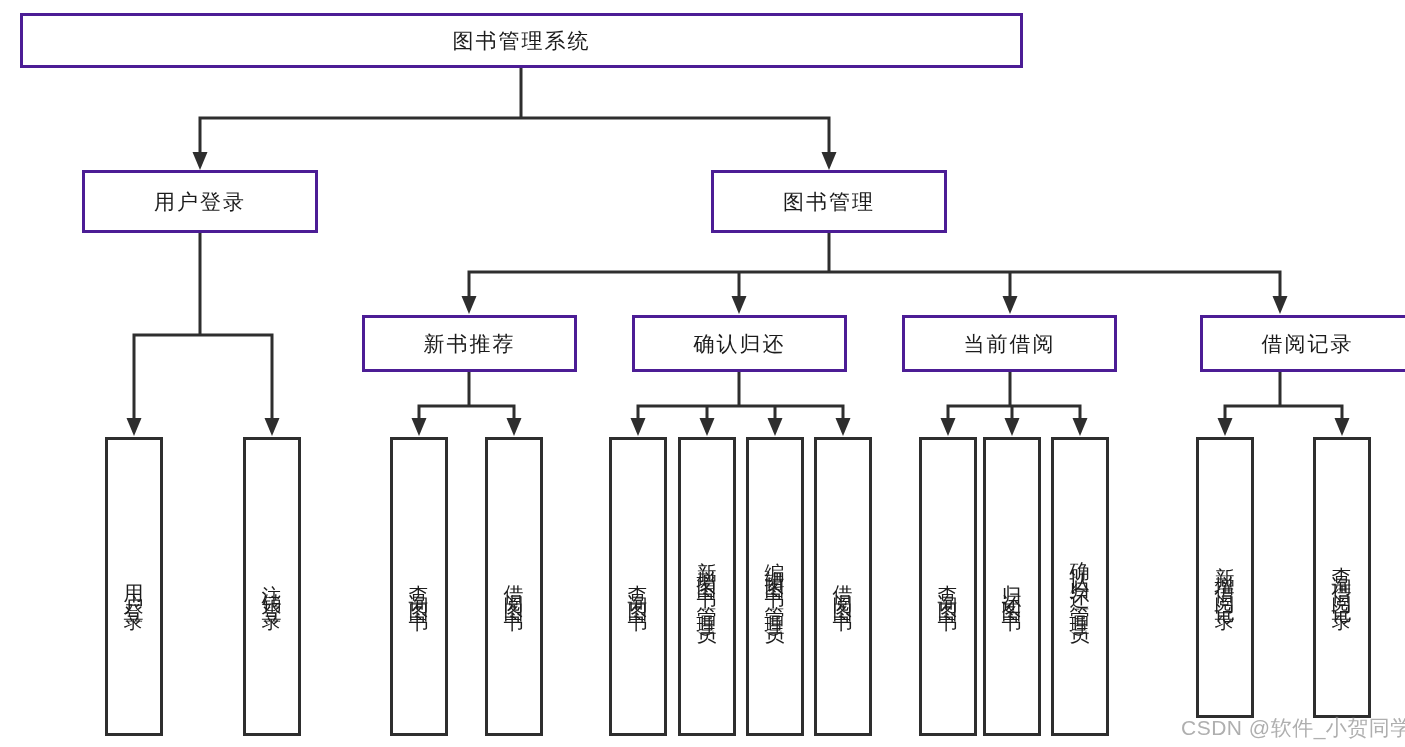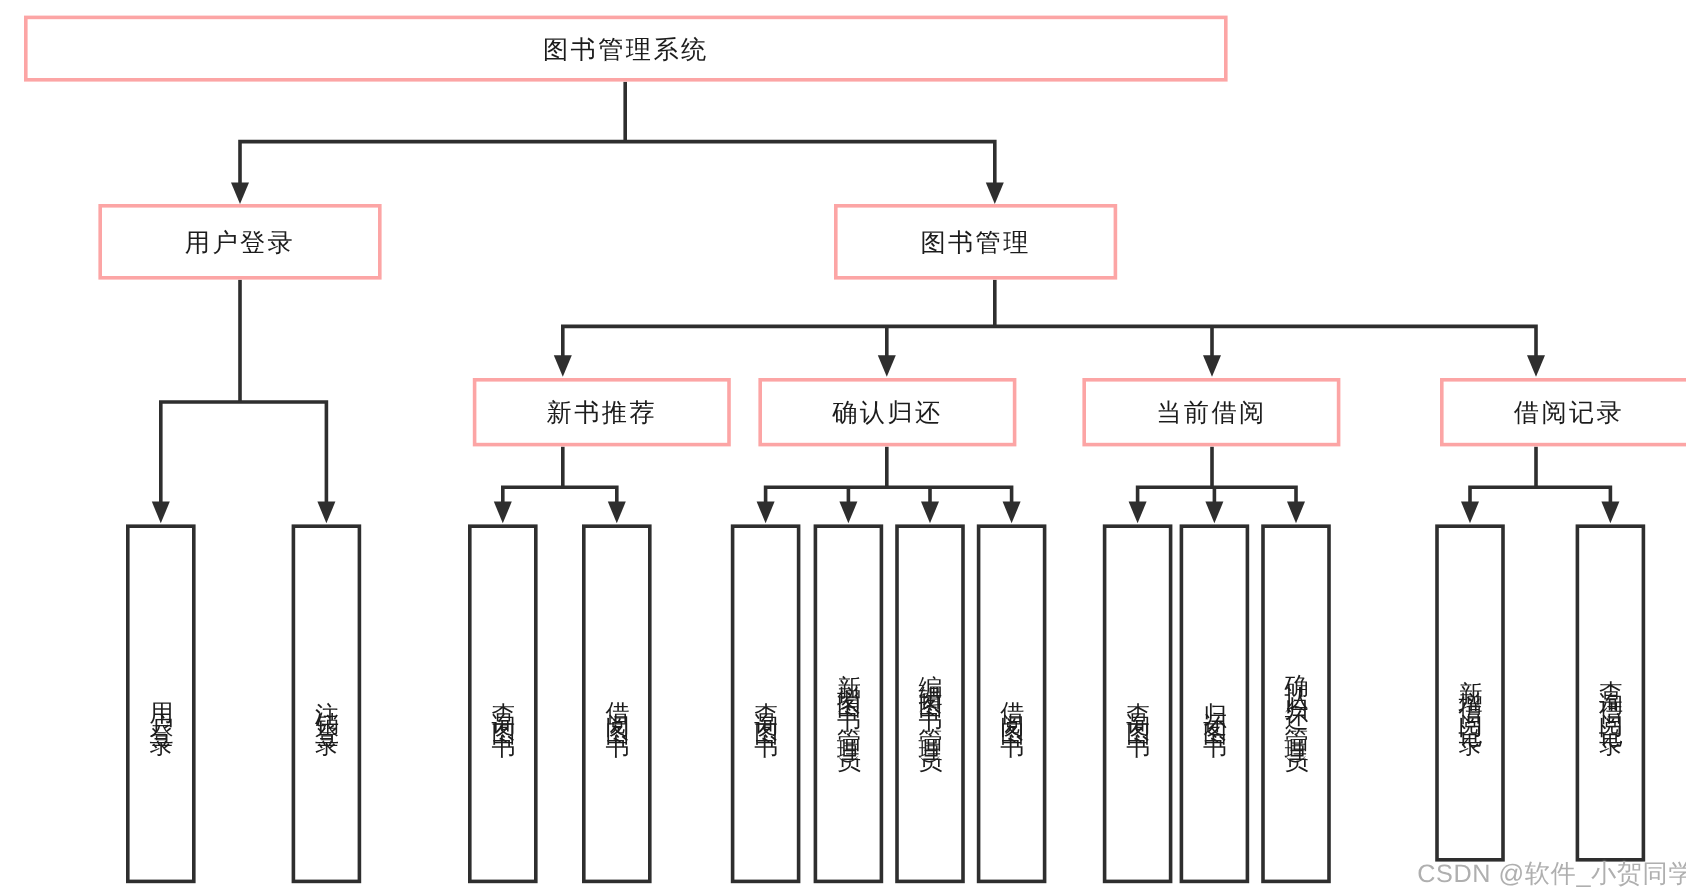--- a/index.html
+++ b/index.html
@@ -13,21 +13,21 @@
   }
   .connectors {
     position: absolute;
     left: 0; top: 0;
     width: 1405px; height: 747px;
     z-index: 1;
   }
   .hnode {
     position: absolute;
     box-sizing: border-box;
-    border: 3px solid #fca5a5;
+    border: 3px solid #4c1d95;
     background: #ffffff;
     display: flex;
     align-items: center;
     justify-content: center;
     font-size: 21px;
     letter-spacing: 2px;
     color: #1c1c1c;
     z-index: 2;
   }
   .leaf {
@@ -57,22 +57,22 @@
     font-size: 21px;
     letter-spacing: 0.5px;
     color: #afafaf;
     text-shadow: 0 0 2px #ffffff;
     white-space: nowrap;
     z-index: 3;
   }
   
   .n-root  { left: 20px;   top: 13px;  width: 1003px; height: 55px; }
   .n-l1a   { left: 82px;   top: 170px; width: 236px;  height: 63px; }
-  .n-l1b   { left: 695px;  top: 170px; width: 236px;  height: 63px; text-align: center; }
-  .n-l2a   { left: 362px;  top: 315px; width: 215px;  height: 57px; margin-left: 32px; }
+  .n-l1b   { left: 711px;  top: 170px; width: 236px;  height: 63px; text-align: center; }
+  .n-l2a   { left: 362px;  top: 315px; width: 215px;  height: 57px; }
   .n-l2b   { left: 632px;  top: 315px; width: 215px;  height: 57px; }
   .n-l2c   { left: 902px;  top: 315px; width: 215px;  height: 57px; }
   .n-l2d   { left: 1172px; top: 315px; width: 215px;  height: 57px; margin-left: 28px; }
   .n-u1 { left: 105px; }
   .n-u2 { left: 243px; }
   .n-n1 { left: 390px; }
   .n-n2 { left: 485px; }
   .n-b1 { left: 609px; }
   .n-b2 { left: 678px; }
   .n-b3 { left: 746px; }

